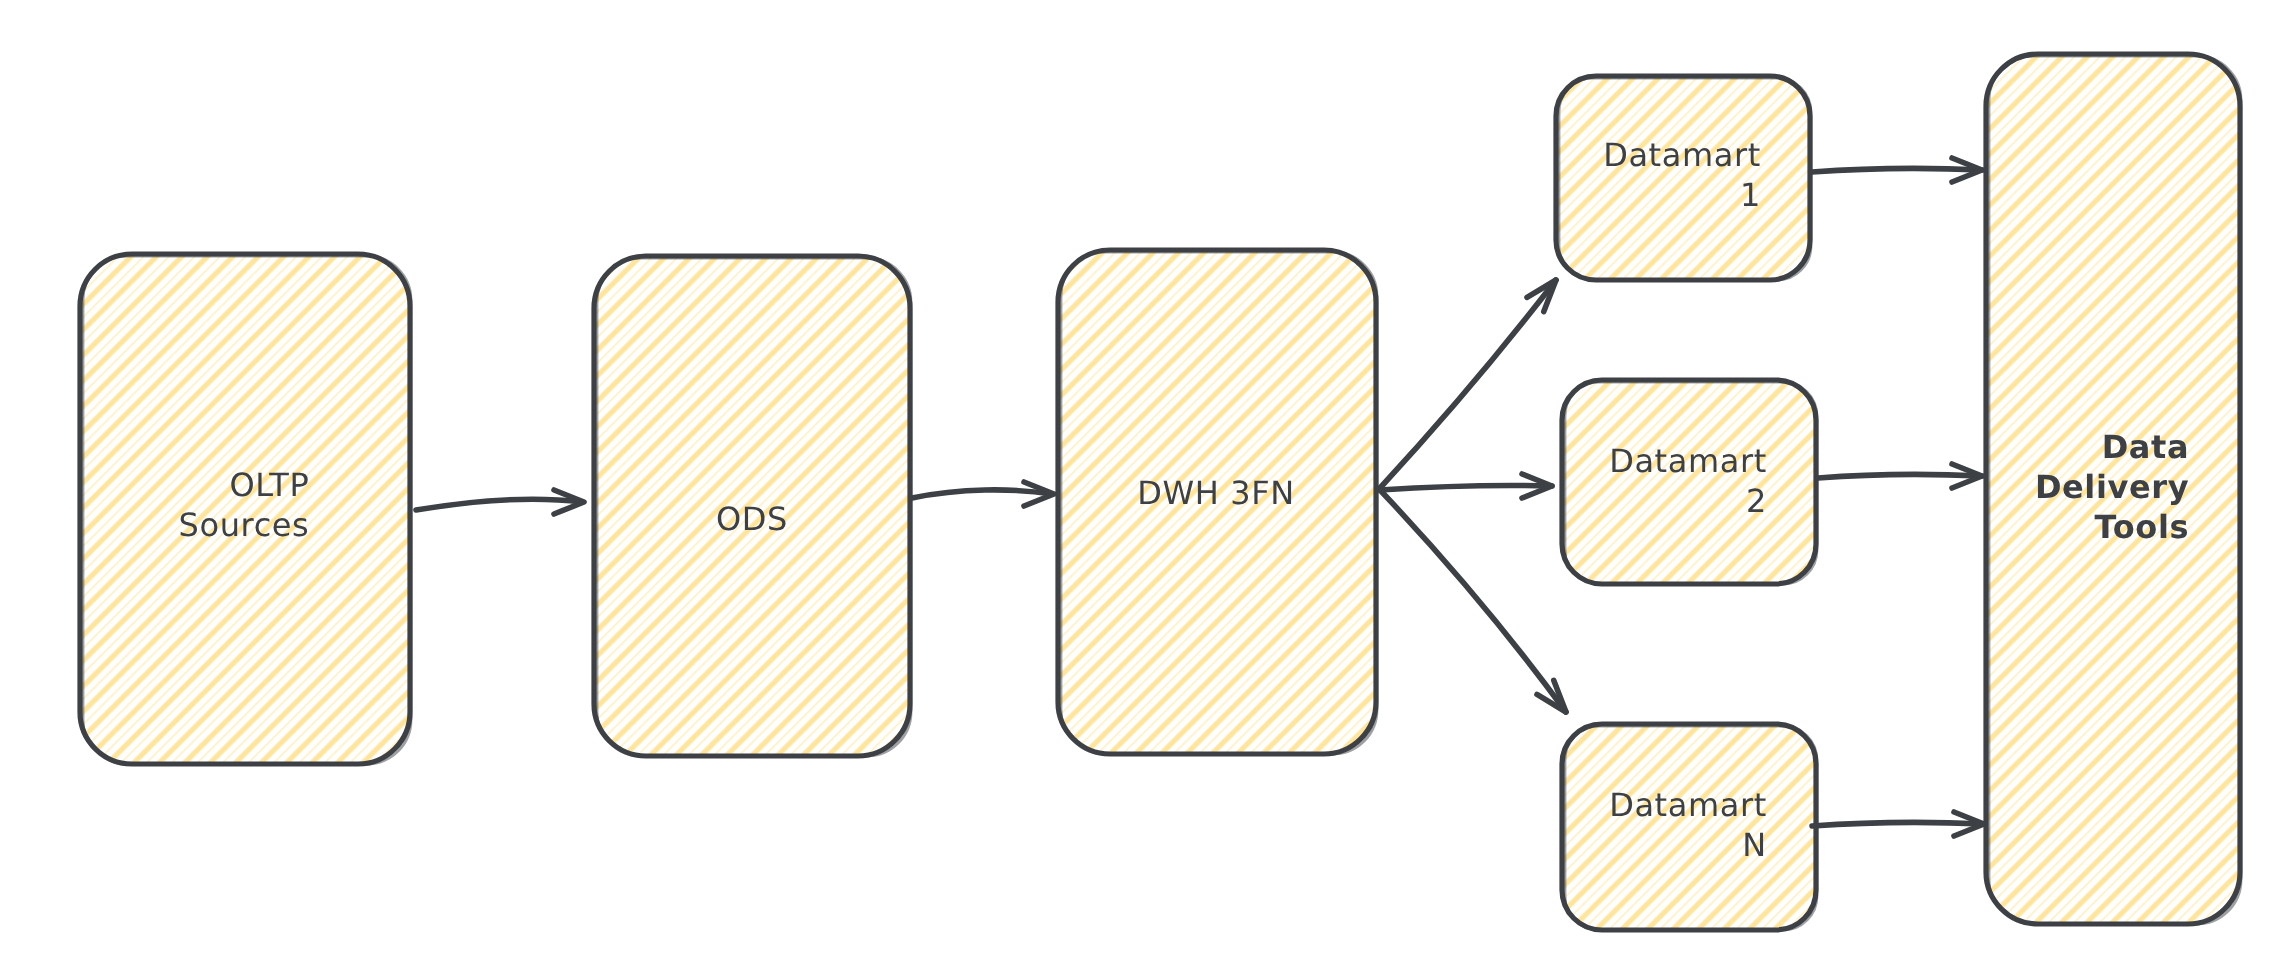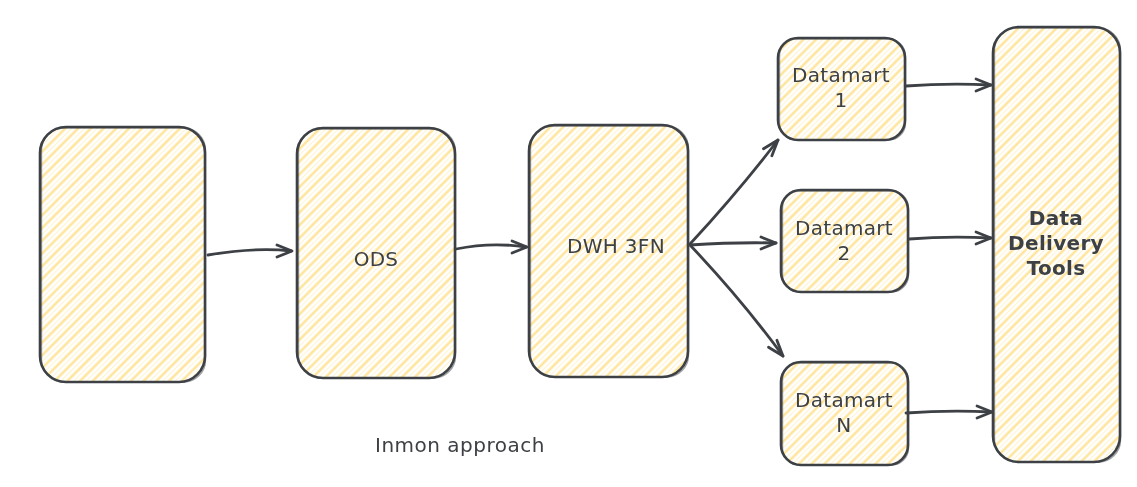--- a/index.html
+++ b/index.html
@@ -19,24 +19,24 @@
   .canvas svg{position:absolute;left:0;top:0;}
   .node-shape{ color:var(--stroke-color); }
   .box{ fill:url(#hatch); stroke:var(--stroke-color); stroke-width:2.6; }
   .box-echo{ fill:none; stroke:var(--stroke-color); stroke-width:1.4; opacity:.5; }
   .hatch-main{ stroke:var(--hatch-color); }
   .hatch-thin{ stroke:var(--hatch-color-light); }
   .edge{ fill:none; stroke:var(--stroke-color); stroke-width:2.8; stroke-linecap:round; stroke-linejoin:round; }
   .node-label{
     position:absolute;
     transform:translate(-50%,-50%);
-    text-align:center;
+    text-align:right;
     white-space:pre-line;
     color:var(--stroke-color);
-    font-size:20px;
+    font-size:16px;
     line-height:1.26;
     letter-spacing:.3px;
     pointer-events:none;
   }
   .caption{
     position:absolute;
     transform:translate(-50%,-50%);
     color:var(--stroke-color);
     font-size:20px;
     letter-spacing:.5px;
@@ -112,26 +112,27 @@
     <g>
       <path class="edge" d="M909,239 Q948,236 991,238"></path>
       <path class="edge" d="M976,232 L991,238 L976,244"></path>
     </g>
     <g>
       <path class="edge" d="M906,413 Q948,410 992,412"></path>
       <path class="edge" d="M977,406 L992,412 L977,418"></path>
     </g>
   </svg>
 
+  <div class="node-label" style="left:122px;  top:253px;">OLTP
+Sources</div>
   <div class="node-label" style="left:376px;  top:250px;margin-top:10px;">ODS</div>
-  <div class="node-label" style="left:608px;  top:247px;padding-left:16px;">DWH 3FN</div>
+  <div class="node-label" style="left:608px;  top:247px;">DWH 3FN</div>
   <div class="node-label" style="left:841px;  top:88px;">Datamart
 1</div>
   <div class="node-label" style="left:844px;  top:241px;">Datamart
 2</div>
   <div class="node-label" style="left:844px;  top:413px;">Datamart
 N</div>
   <div class="node-label" style="left:1056px; top:244px;font-weight:bold;">Data
 Delivery
 Tools</div>
 
-  <div class="caption" style="left:460px; top:445px;">Inmon approach</div>
 </div>
 
 </body></html>

